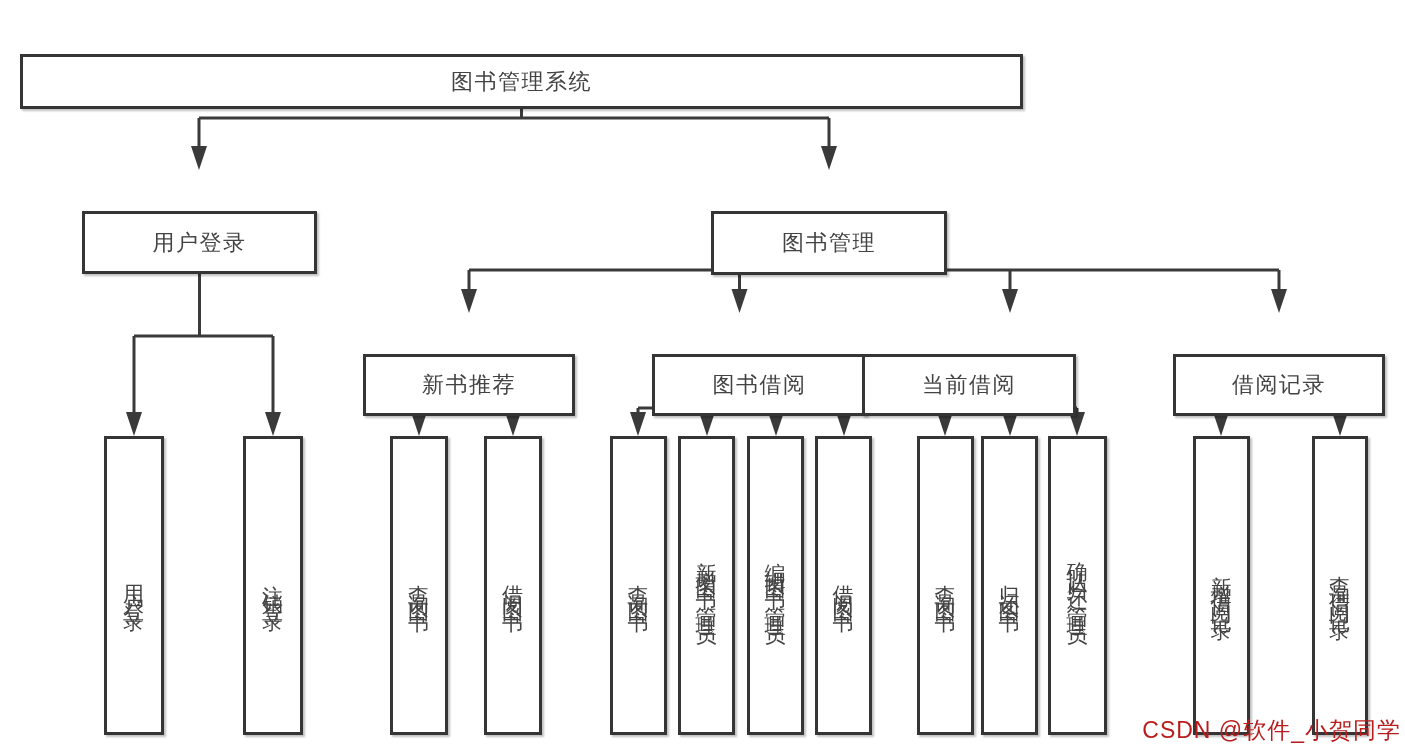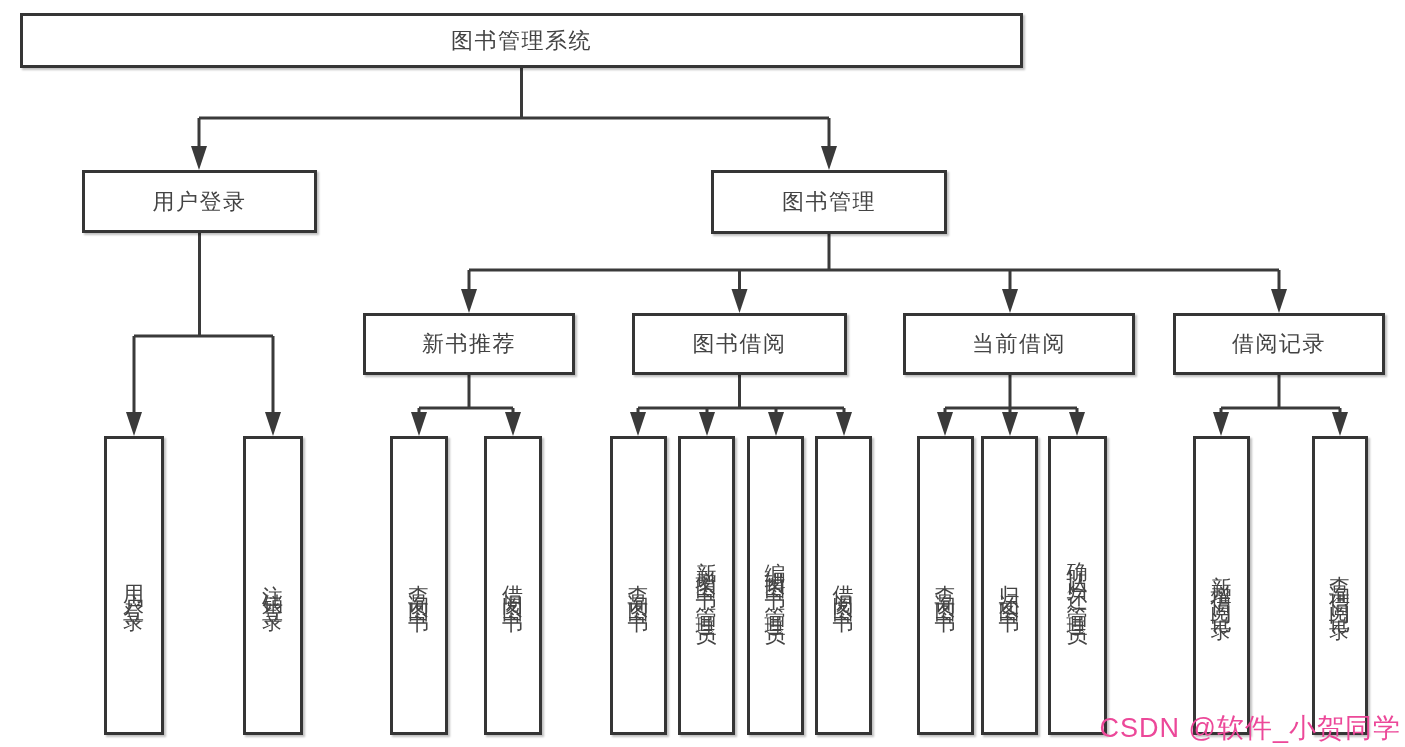--- a/index.html
+++ b/index.html
@@ -8,28 +8,28 @@
     font-family:"Liberation Sans", sans-serif;
   }
   .wires{position:absolute;left:0;top:0;z-index:1;}
   .wires path{stroke:#3a3a3a;stroke-width:3;fill:none;}
   .wires polygon{fill:#3a3a3a;stroke:none;}
   .node{
     position:absolute;box-sizing:border-box;background:#ffffff;
     border:3px solid #353535;display:flex;align-items:center;justify-content:center;
     color:#434343;z-index:2;box-shadow:2px 2px 2px rgba(0,0,0,0.25);
   }
-  .box-h{font-size:22px;letter-spacing:1.5px;white-space:nowrap;}
+  .box-h{font-size:22px;letter-spacing:1.5px;white-space:nowrap;margin-top:41px;}
   .box-v{
     writing-mode:vertical-rl;text-orientation:mixed;
     font-size:21px;letter-spacing:9px;line-height:1;
   }
   .watermark{
     position:absolute;right:4px;bottom:1px;z-index:3;
-    color:#ec4899;font-size:27px;letter-spacing:1px;white-space:nowrap;
+    color:#b91c1c;font-size:23px;letter-spacing:1px;white-space:nowrap;
   }
 </style>
 </head>
 <body>
 
 <div class="stage">
 
   <svg class="wires" width="1405" height="747" viewBox="0 0 1405 747" aria-hidden="true">
 
     <path d="M521.5 68 V118 M199 118 H829 M199 118 V150 M829 118 V150"></path>
@@ -65,22 +65,22 @@
     <polygon points="1213,412 1229,412 1221,436"></polygon>
     <polygon points="1332,412 1348,412 1340,436"></polygon>
   </svg>
 
   <div class="node box-h" style="left:20px;top:13px;width:1003px;height:55px">图书管理系统</div>
 
   <div class="node box-h" style="left:82px;top:170px;width:235px;height:63px">用户登录</div>
   <div class="node box-h" style="left:363px;top:313px;width:212px;height:62px">新书推荐</div>
 
   <div class="node box-h" style="left:711px;top:170px;width:236px;height:64px">图书管理</div>
-  <div class="node box-h" style="left:632px;top:313px;width:215px;height:62px">图书借阅</div>
-  <div class="node box-h" style="left:903px;top:313px;width:232px;height:62px">当前借阅</div>
+  <div class="node box-h" style="left:652px;top:313px;width:215px;height:62px">图书借阅</div>
+  <div class="node box-h" style="left:862px;top:313px;width:214px;height:62px">当前借阅</div>
   <div class="node box-h" style="left:1173px;top:313px;width:212px;height:62px">借阅记录</div>
 
   <div class="node box-v" style="left:104px;top:436px;width:60px;height:299px">用户登录</div>
   <div class="node box-v" style="left:243px;top:436px;width:60px;height:299px">注销登录</div>
 
   <div class="node box-v" style="left:390px;top:436px;width:58px;height:299px">查询图书</div>
   <div class="node box-v" style="left:484px;top:436px;width:58px;height:299px">借阅图书</div>
 
   <div class="node box-v" style="left:610px;top:436px;width:57px;height:299px">查询图书</div>
   <div class="node box-v" style="left:678px;top:436px;width:57px;height:299px">新增图书（管理员）</div>

